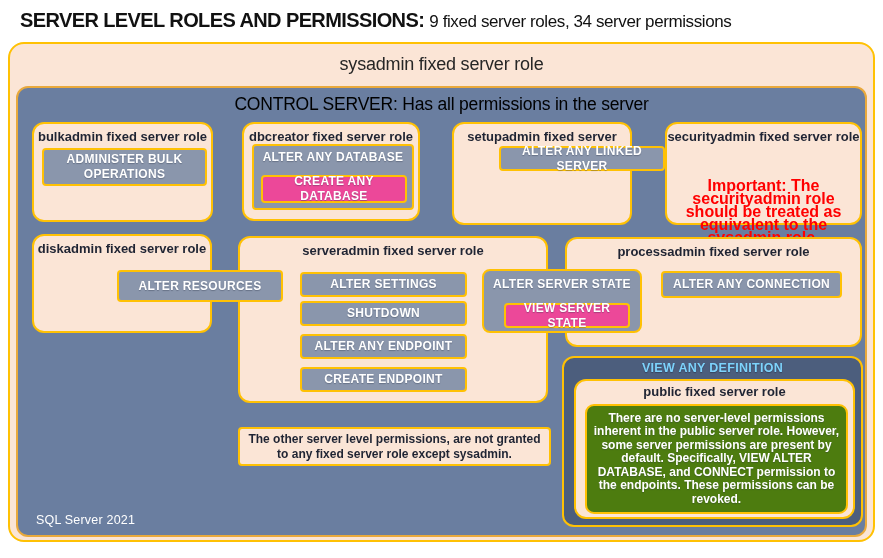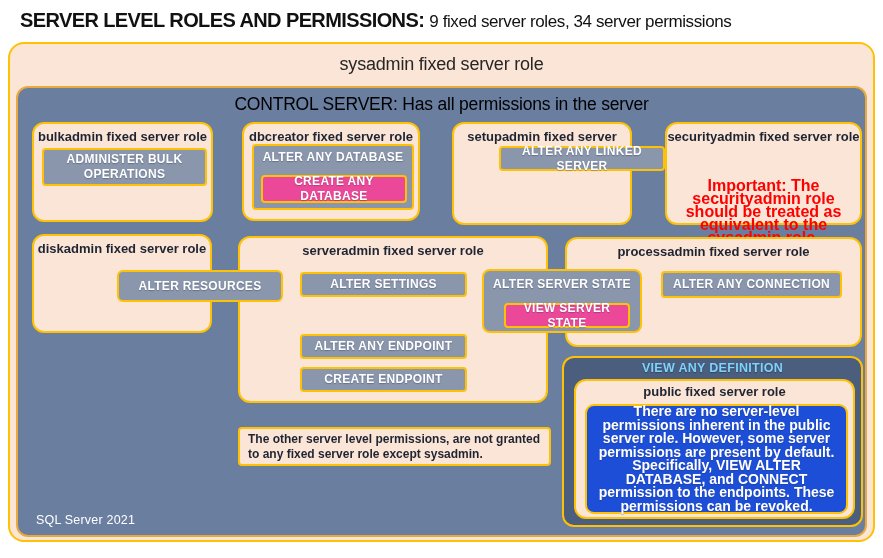--- a/index.html
+++ b/index.html
@@ -41,49 +41,49 @@
   #dbcreator .perm-dark  { left:7px; top:29px; width:146px; height:28px; align-items:center; padding-top:0; }
   #setupadmin    { left:452px; top:122px; width:180px; height:103px; }
   #setupadmin .perm     { left:7px;  top:22px; width:166px; height:25px;margin-left:38px; }
   #securityadmin { left:665px; top:122px; width:197px; height:103px; }
   #securityadmin .perm  { left:13px; top:22px; width:171px; height:25px; }
   .warning-text { position:absolute; left:5px; right:5px; top:55px; text-align:center;
                   color:#FF0000; font-weight:700; font-size:16px; line-height:13px; }
 
   
   #diskadmin     { left:32px;  top:234px; width:180px; height:99px; }
-  #perm-alter-resources { left:117px; top:270px; width:166px; height:32px; z-index:6;border-radius:6px; }
+  #perm-alter-resources { left:117px; top:270px; width:166px; height:32px; z-index:6; }
   #serveradmin   { left:238px; top:236px; width:310px; height:167px; }
   #serveradmin .perm { left:60px; width:167px; height:25px; }
   #perm-alter-settings     { top:34px; }
   #perm-shutdown           { top:63px; }
   #perm-alter-any-endpoint { top:96px; }
   #perm-create-endpoint    { top:129px; }
   #perm-alter-server-state { left:482px; top:269px; width:160px; height:64px; z-index:6;
                              border-radius:8px; align-items:flex-start; padding-top:6px; }
   #perm-view-server-state  { left:20px; top:32px; width:126px; height:25px; }
   #processadmin  { left:565px; top:237px; width:297px; height:110px; }
   #processadmin .perm { left:94px; top:32px; width:181px; height:27px; }
 
   
   #other-perms-note { left:238px; top:427px; width:313px; height:39px; border-radius:4px;
-                      display:flex; align-items:center; justify-content:center; text-align:left;
+                      display:flex; align-items:center; justify-content:center; text-align:center;
                       font-size:12px; font-weight:700; color:#1F2433; line-height:15px; padding:0 8px; }
 
   
   #view-any-definition { left:562px; top:356px; width:301px; height:171px; background:#4C5E7D;
                          border:2px solid #FFC104; border-radius:12px; }
   #vad-label { position:absolute; left:0; right:0; top:3px; text-align:center; color:#7dd3fc;
                font-weight:700; font-size:12.5px; letter-spacing:0.3px;
                text-shadow:0 1px 1px rgba(20,30,50,0.4); }
   #public-role { position:absolute; left:10px; top:21px; width:281px; height:140px; border-radius:12px; }
   #public-role .role-title { padding-top:3px; }
   #public-note { position:absolute; left:9px; top:23px; width:263px; height:110px;
-                 background:#1d4ed8; border:2px solid #FFC104; border-radius:9px;
-                 color:#ffffff; font-weight:700; font-size:14px; line-height:13.5px;
+                 background:#4d7c0f; border:2px solid #FFC104; border-radius:9px;
+                 color:#ffffff; font-weight:700; font-size:12px; line-height:13.5px;
                  display:flex; align-items:center; justify-content:center; text-align:center;
                  padding:4px 6px; text-shadow:0 1px 1px rgba(40,50,70,0.35); }
 
   
   #footer-version { position:absolute; left:36px; top:513px; color:#ffffff; font-size:12.5px;
                     letter-spacing:0.2px; }
 </style>
 </head>
 <body>
 
@@ -125,20 +125,21 @@
   </div>
 
   <div id="diskadmin" class="abs peach-box">
     <div class="role-title">diskadmin  fixed server role</div>
   </div>
   <div id="perm-alter-resources" class="perm">ALTER RESOURCES</div>
 
   <div id="serveradmin" class="abs peach-box">
     <div class="role-title">serveradmin fixed server role</div>
     <div id="perm-alter-settings" class="perm">ALTER SETTINGS</div>
+    <div id="perm-shutdown" class="perm">SHUTDOWN</div>
     <div id="perm-alter-any-endpoint" class="perm">ALTER ANY ENDPOINT</div>
     <div id="perm-create-endpoint" class="perm">CREATE ENDPOINT</div>
   </div>
 
   <div id="perm-alter-server-state" class="perm">
     <span>ALTER SERVER  STATE</span>
     <div id="perm-view-server-state" class="perm perm-dark">VIEW SERVER  STATE</div>
   </div>
 
   <div id="processadmin" class="abs peach-box">

